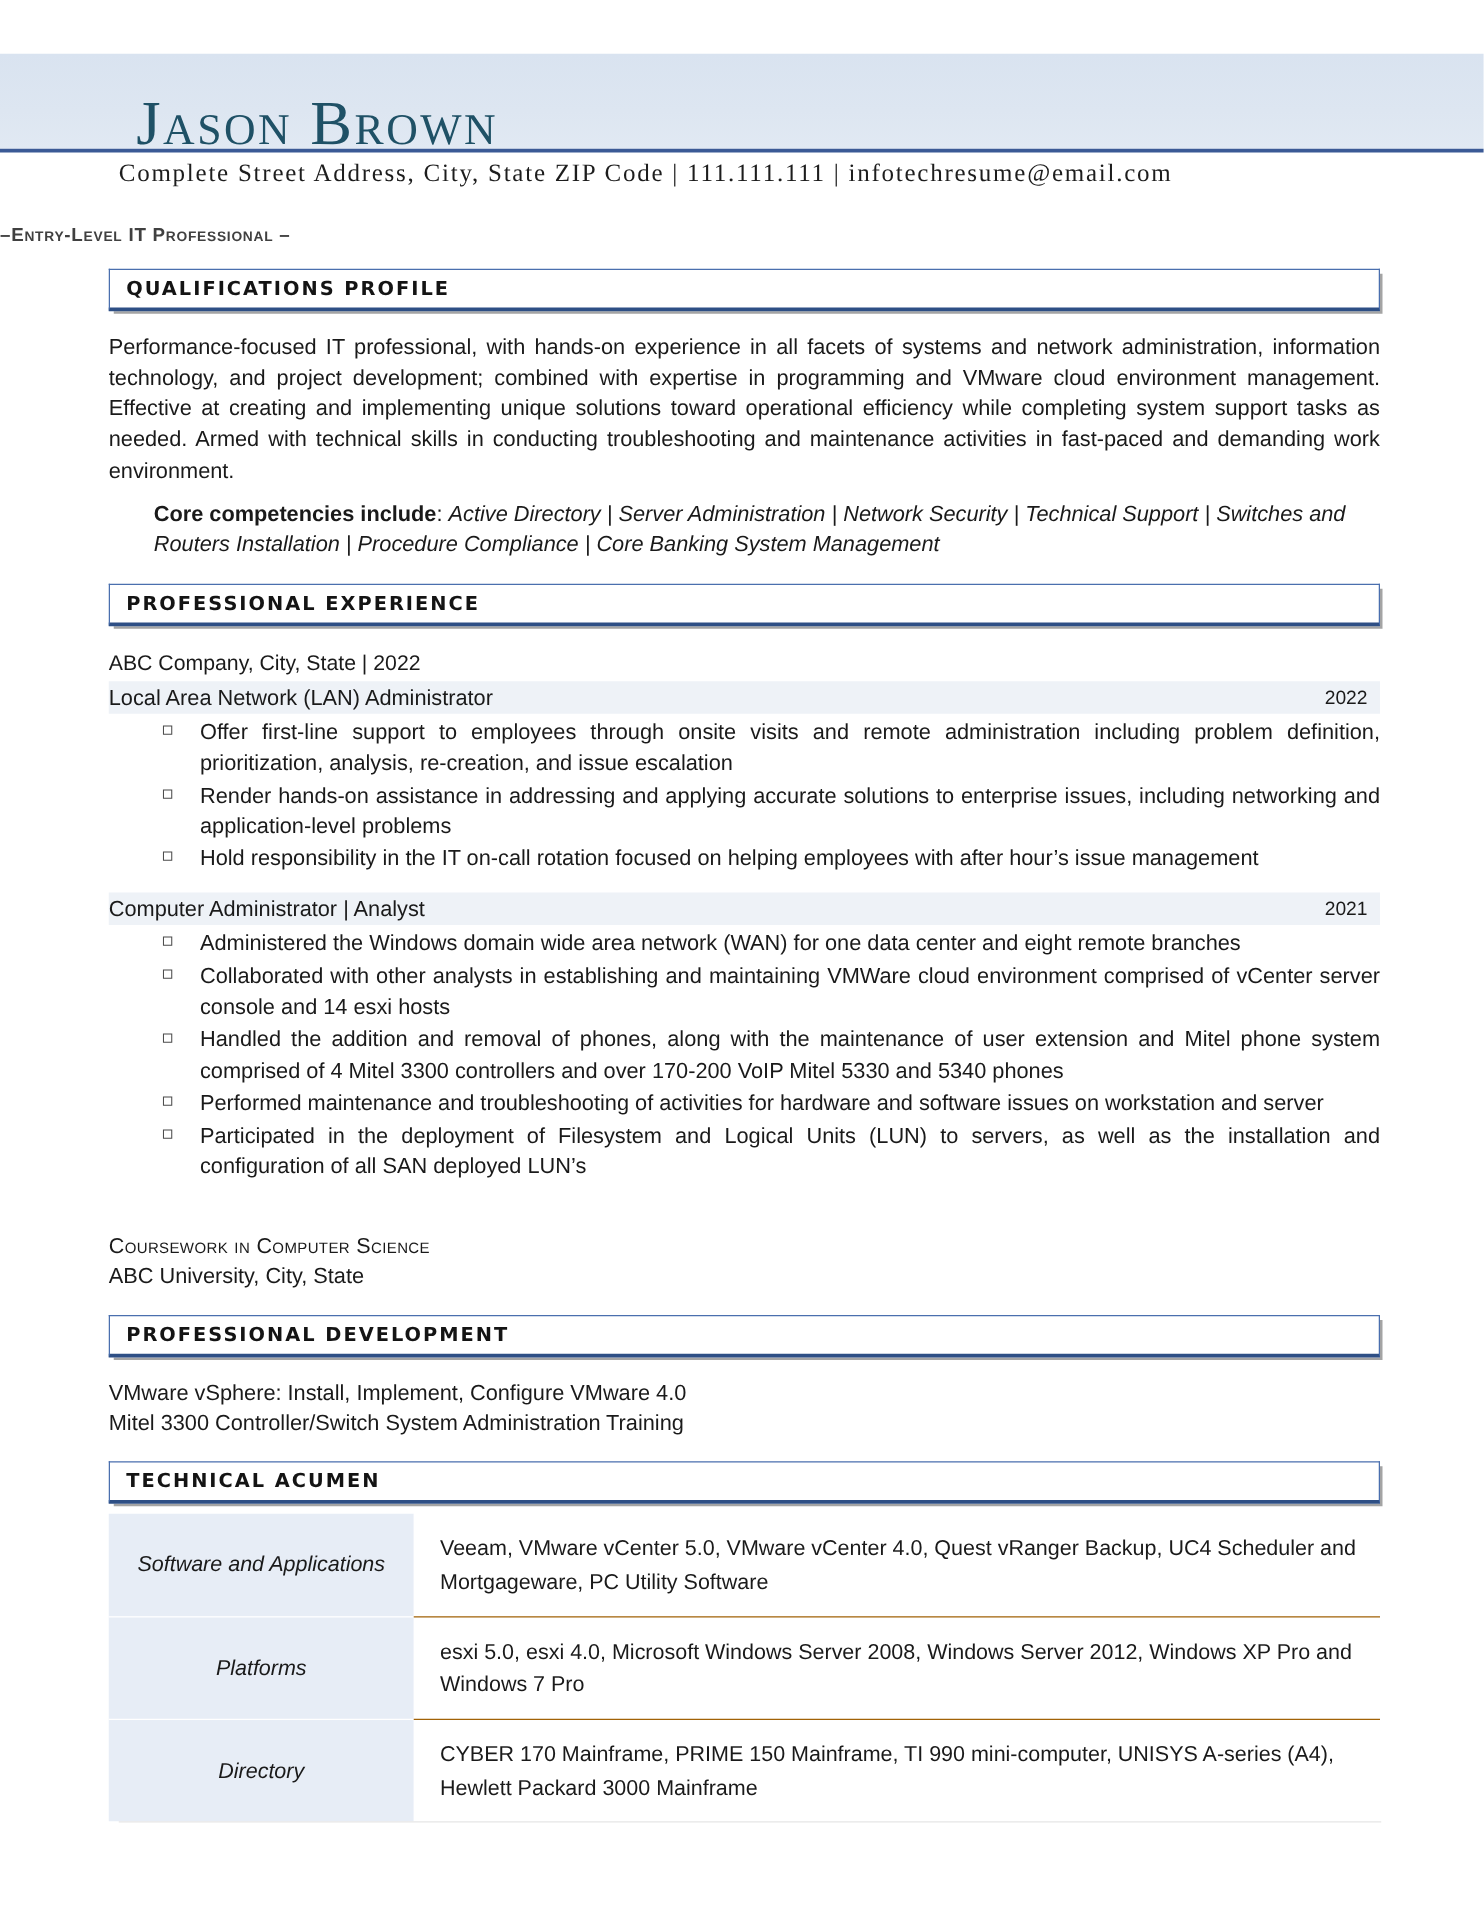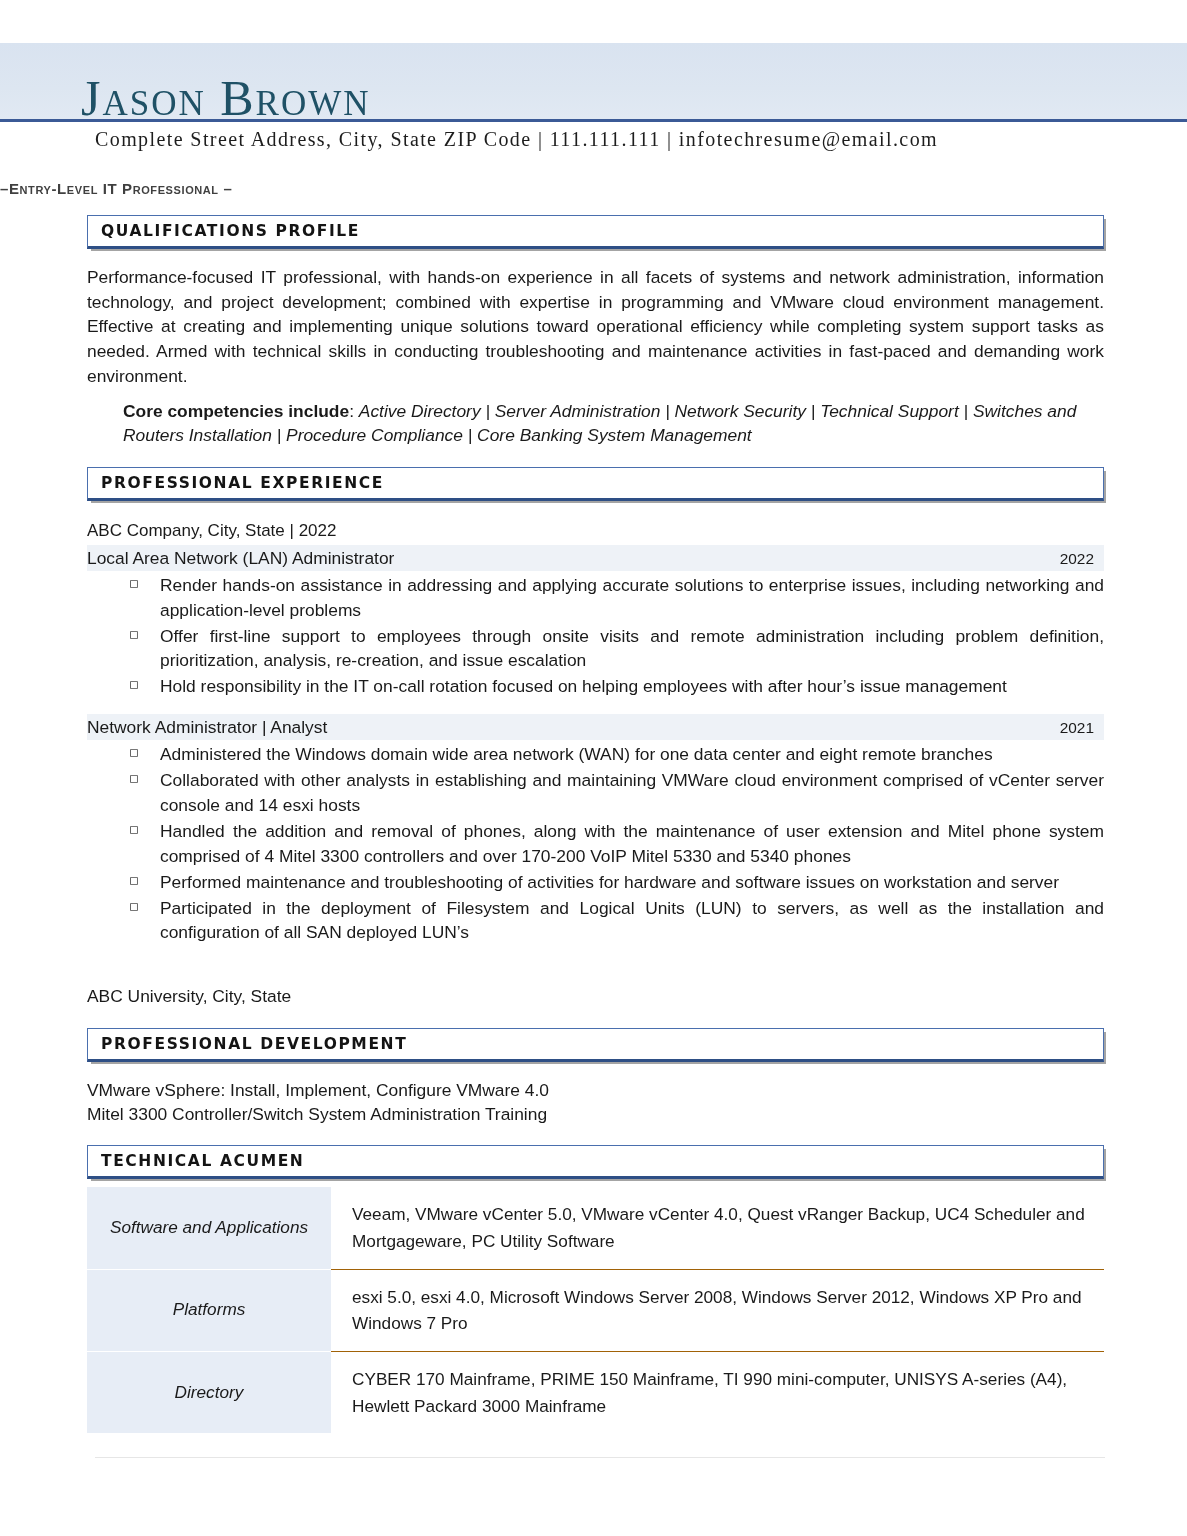--- a/index.html
+++ b/index.html
@@ -22,21 +22,21 @@
     left: 0;
     top: 43px;
     width: 1187px;
     height: 79px;
     background: linear-gradient(to bottom, #d9e3f0 0%, #dde6f1 60%, #e1e9f3 100%);
     border-bottom: 3px solid #3b5a96;
     box-sizing: border-box;
   }
   .name-text {
     position: absolute;
-    left: 81px;
+    left: 109px;
     bottom: -4px;
     font-family: "Liberation Serif", serif;
     font-size: 50px;
     line-height: 1;
     color: #1f5166;
     font-variant: small-caps;
     letter-spacing: 2px;
     white-space: nowrap;
   }
 
@@ -273,42 +273,43 @@
     </div>
     <div class="gap-sm"></div>
 
     <div class="company-line">ABC Company, City, State | 2022</div>
 
     <div class="job-bar">
       <div class="title">Local Area Network (LAN) Administrator</div>
       <div class="year">2022</div>
     </div>
     <ul class="bullets">
+      <li>Offer first-line support to employees through onsite visits and remote administration including problem definition, prioritization, analysis, re-creation, and issue escalation</li>
       <li>Render hands-on assistance in addressing and applying accurate solutions to enterprise issues, including networking and application-level problems</li>
-      <li>Offer first-line support to employees through onsite visits and remote administration including problem definition, prioritization, analysis, re-creation, and issue escalation</li>
       <li>Hold responsibility in the IT on-call rotation focused on helping employees with after hour’s issue management</li>
     </ul>
 
     <div class="gap-sm"></div>
 
     <div class="job-bar">
-      <div class="title">Network Administrator | Analyst</div>
+      <div class="title">Computer Administrator | Analyst</div>
       <div class="year">2021</div>
     </div>
     <ul class="bullets">
       <li>Administered the Windows domain wide area network (WAN) for one data center and eight remote branches</li>
       <li>Collaborated with other analysts in establishing and maintaining VMWare cloud environment comprised of vCenter server console and 14 esxi hosts</li>
       <li>Handled the addition and removal of phones, along with the maintenance of user extension and Mitel phone system comprised of 4 Mitel 3300 controllers and over 170-200 VoIP Mitel 5330 and 5340 phones</li>
       <li>Performed maintenance and troubleshooting of activities for hardware and software issues on workstation and server</li>
       <li>Participated in the deployment of Filesystem and Logical Units (LUN) to servers, as well as the installation and configuration of all SAN deployed LUN’s</li>
     </ul>
 
     <div class="gap-lg"></div>
 
     <div class="gap-sm"></div>
+    <div class="edu-caps">Coursework in Computer Science</div>
     <div class="plain-line">ABC University, City, State</div>
 
     <div class="gap-md"></div>
 
     <div class="section-bar">
       <div class="label">PROFESSIONAL DEVELOPMENT</div>
     </div>
     <div class="gap-sm"></div>
     <div class="plain-line">VMware vSphere: Install, Implement, Configure VMware 4.0</div>
     <div class="plain-line">Mitel 3300 Controller/Switch System Administration Training</div>

